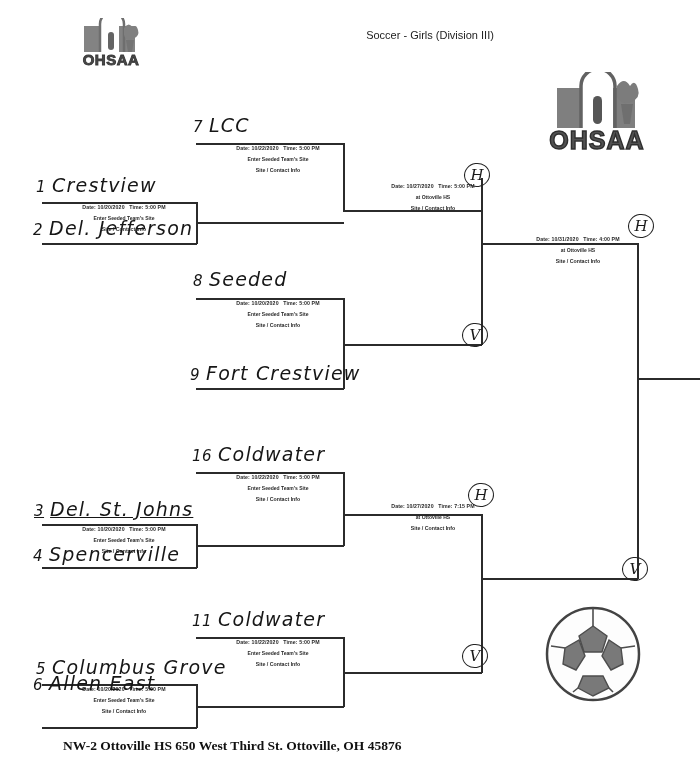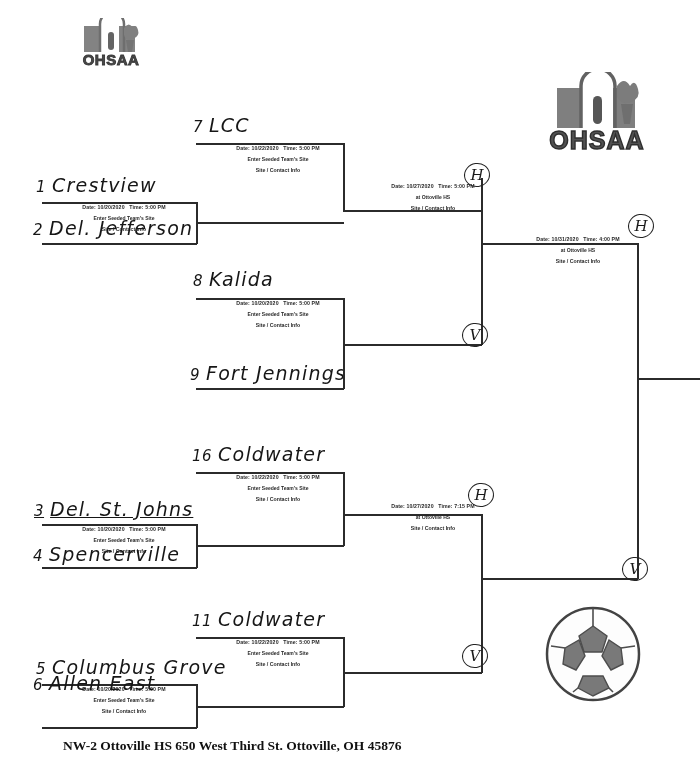--- a/index.html
+++ b/index.html
@@ -134,20 +134,21 @@
     font-size: 13.5px;
     font-weight: bold;
     color: #111;
     white-space: nowrap;
   }
 </style>
 </head>
 <body>
 
 <div id="header-title">
+  <div class="sub">Soccer - Girls (Division III)</div>
 </div>
 
 <div class="ohsaa-logo" id="ohsaa-logo-small">
   <svg viewBox="0 0 98 56" width="98" height="56">
     <rect x="22" y="8" width="16" height="30" fill="#6e6e6e"></rect>
     <rect x="57" y="8" width="16" height="30" fill="#6e6e6e"></rect>
     <path d="M38 6 a12 12 0 0 1 24 0 v32 h-24 z" fill="none" stroke="#555" stroke-width="2.5"></path>
     <rect x="46" y="14" width="6" height="18" rx="3" fill="#4a4a4a"></rect>
     <path d="M62 10 q5 -7 9 0 q3 -5 5 2 q2 6 -5 9 q-7 3 -9 -4 z" fill="#6a6a6a"></path>
     <path d="M64 22 l8 0 l-2 12 l-4 0 z" fill="#5c5c5c"></path>
@@ -218,36 +219,36 @@
   <div class="row3">Site / Contact Info</div>
 </div>
 <div class="team" style="left:33px; top:217px;">
   <span class="seed">2</span><span class="nm">Del. Jefferson</span>
 </div>
 <div class="bline h" style="left:42px; top:243px; width:155px;"></div>
 <div class="bline v" style="left:196px; top:202px; height:42px;"></div>
 <div class="bline h" style="left:196px; top:222px; width:148px;"></div>
 
 <div class="team" style="left:193px; top:268px;">
-  <span class="seed">8</span><span class="nm">Kalida</span>
+  <span class="seed">8</span><span class="nm">Seeded</span>
 </div>
 <div class="bline h" style="left:196px; top:298px; width:148px;"></div>
 <div class="game-info" style="left:228px; top:300px; width:100px;">
   <div class="row1">
     <span class="lbl">Date:</span>
     <span>10/20/2020</span>
     &nbsp;
     <span class="lbl">Time:</span>
     <span>5:00 PM</span>
   </div>
   <div class="row2">Enter Seeded Team's Site</div>
   <div class="row3">Site / Contact Info</div>
 </div>
 <div class="team" style="left:190px; top:362px;">
-  <span class="seed">9</span><span class="nm">Fort Jennings</span>
+  <span class="seed">9</span><span class="nm">Fort Crestview</span>
 </div>
 <div class="bline h" style="left:196px; top:388px; width:148px;"></div>
 <div class="bline v" style="left:343px; top:298px; height:91px;"></div>
 <div class="bline h" style="left:343px; top:344px; width:40px;"></div>
 
 <div class="bline h" style="left:382px; top:210px; width:100px;"></div>
 <div class="game-info" style="left:378px; top:183px; width:110px;">
   <div class="row1">
     <span class="lbl">Date:</span>
     <span>10/27/2020</span>

